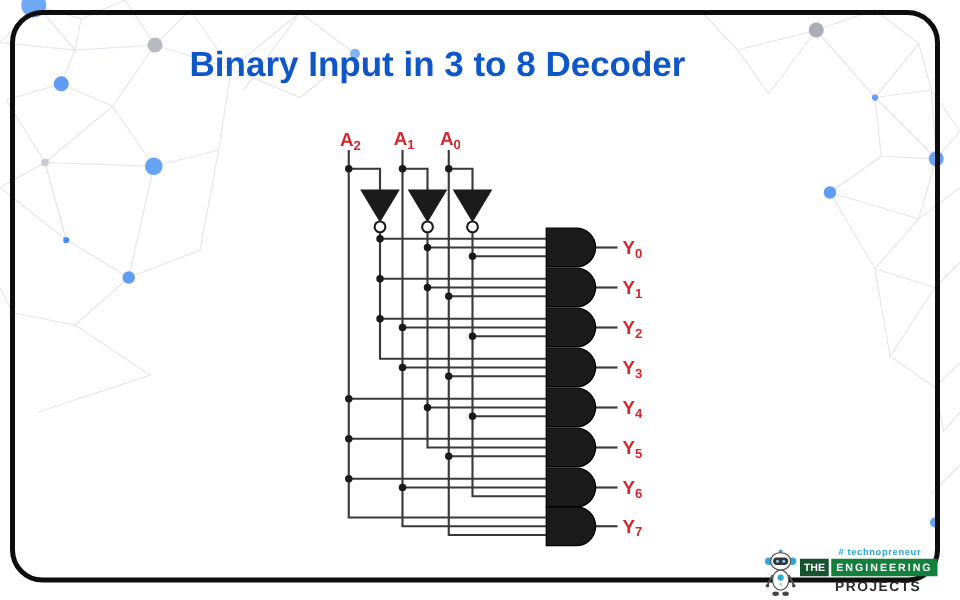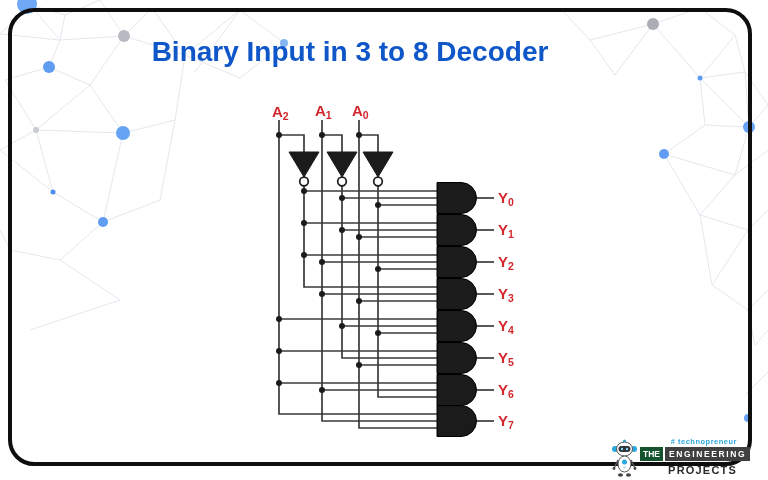--- a/index.html
+++ b/index.html
@@ -23,21 +23,21 @@
   .logo .hashtag{
     position:absolute;right:2px;top:1px;font-size:7.5px;font-weight:bold;
     color:#2aa7dc;letter-spacing:0.5px;
   }
   .logo .boxrow{position:absolute;left:29px;top:11px;display:flex;gap:2px;}
   .logo .box-the{
     background:#14532d;color:#fff;font-size:8.5px;font-weight:bold;
     padding:2px 3px;line-height:10px;
   }
   .logo .box-eng{
-    background:#404040;color:#fff;font-size:8.5px;font-weight:bold;
+    background:#15803d;color:#fff;font-size:8.5px;font-weight:bold;
     letter-spacing:1.6px;padding:2px 4px;line-height:10px;
   }
   .logo .projects{
     position:absolute;right:2px;top:28px;font-size:11px;font-weight:bold;
     color:#2b2b2b;letter-spacing:1.2px;
   }
   .robot{position:absolute;left:0;top:3px;}
   text{font-family:"Liberation Sans", sans-serif;}
 </style>
 </head>

